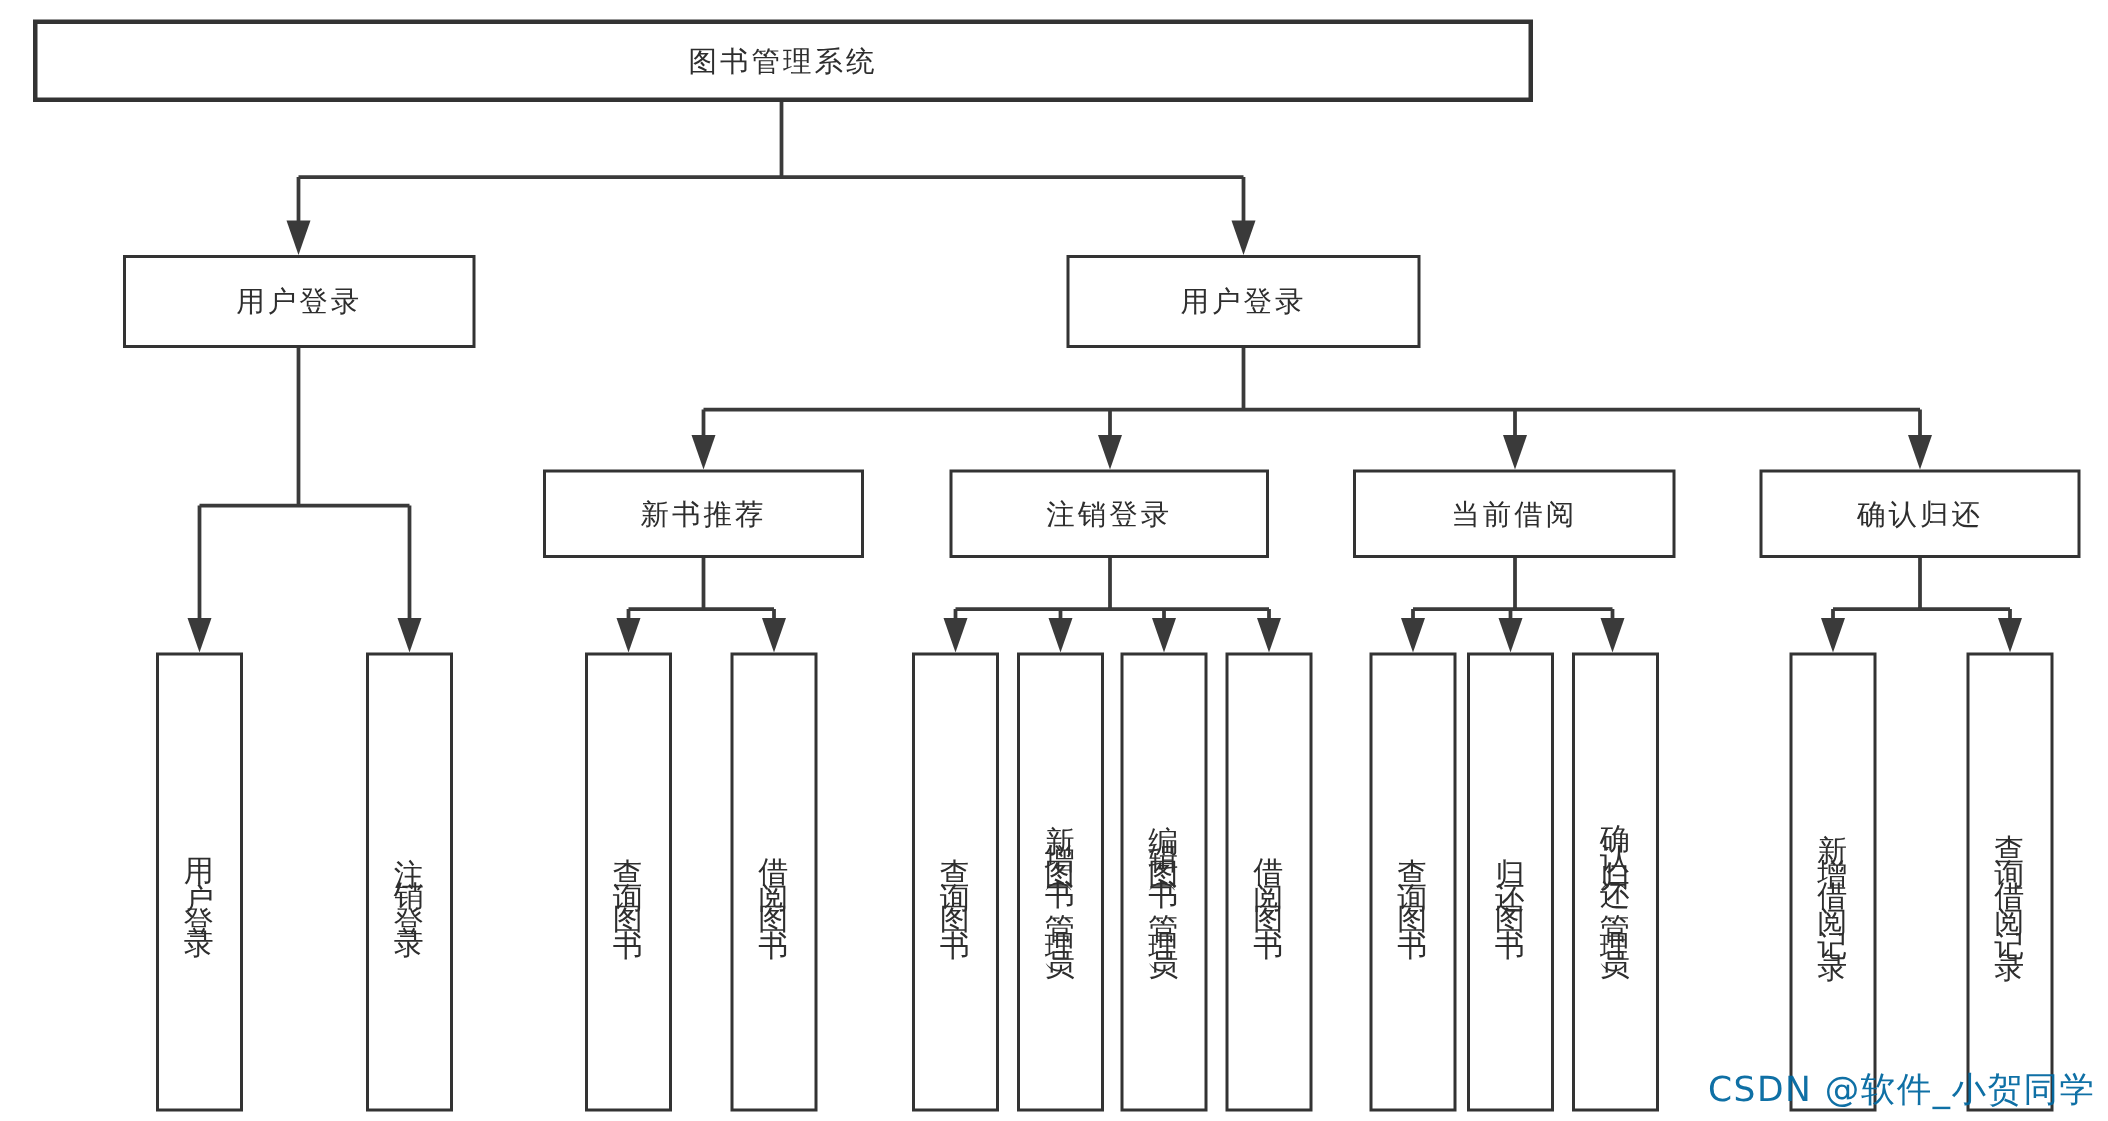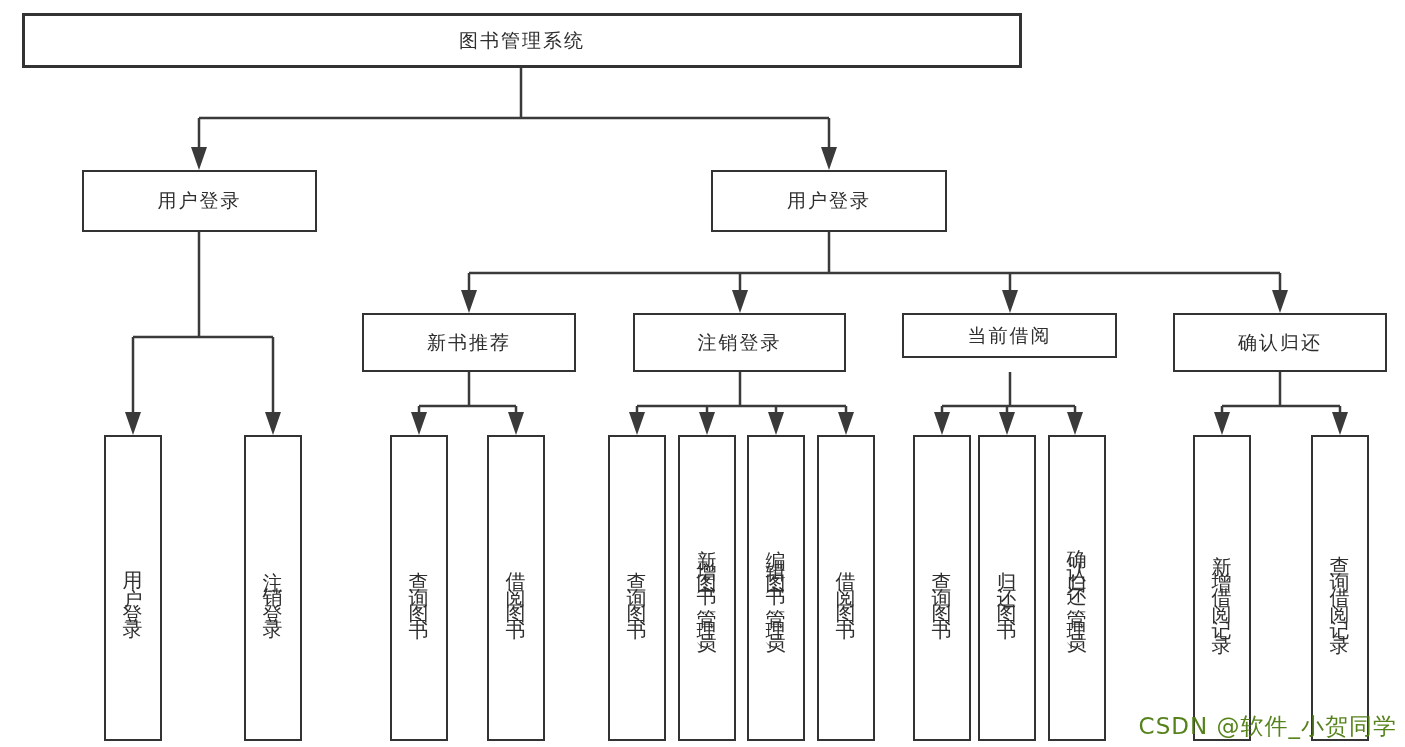--- a/index.html
+++ b/index.html
@@ -47,21 +47,21 @@
     line-height: 1;
     color: #2e2e2e;
     white-space: nowrap;
   }
   .vlabel.tight { letter-spacing: 12px; }
   .watermark {
     position: absolute;
     right: 8px;
     bottom: 5px;
     font-size: 23px;
-    color: #4d7c0f;
+    color: #0369a1;
     letter-spacing: 1px;
     opacity: 0.95;
     z-index: 5;
     white-space: nowrap;
     text-align: center;
   }
 </style>
 </head>
 <body>
 
@@ -110,21 +110,21 @@
   <div class="node" style="left:711px; top:170px; width:236px; height:62px;">
     <span class="hlabel">用户登录</span>
   </div>
 
   <div class="node" style="left:362px; top:313px; width:214px; height:59px;">
     <span class="hlabel">新书推荐</span>
   </div>
   <div class="node" style="left:633px; top:313px; width:213px; height:59px;">
     <span class="hlabel">注销登录</span>
   </div>
-  <div class="node" style="left:902px; top:313px; width:215px; height:45px;">
+  <div class="node" style="left:902px; top:313px; width:215px; height:59px;">
     <span class="hlabel">当前借阅</span>
   </div>
   <div class="node" style="left:1173px; top:313px; width:214px; height:59px;">
     <span class="hlabel">确认归还</span>
   </div>
 
   <div class="node" style="left:104px; top:435px; width:58px; height:306px;">
     <span class="vlabel">用户登录</span>
   </div>
   <div class="node" style="left:244px; top:435px; width:58px; height:306px;">

